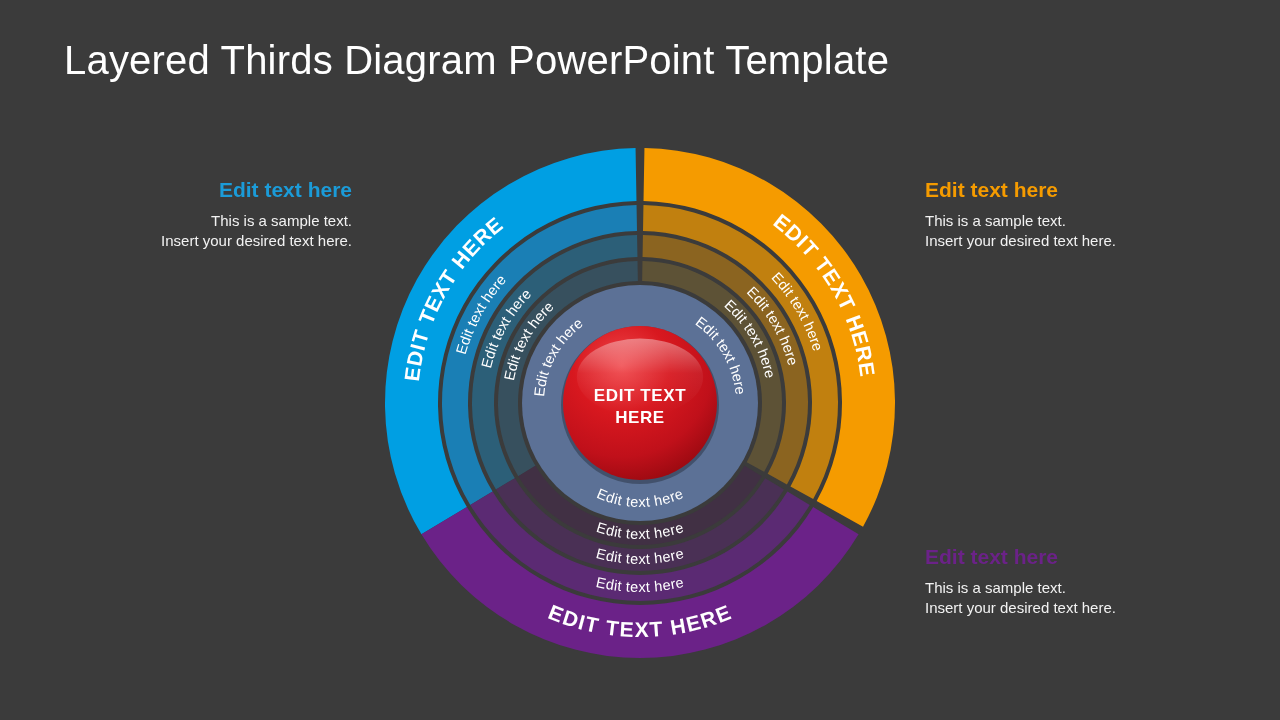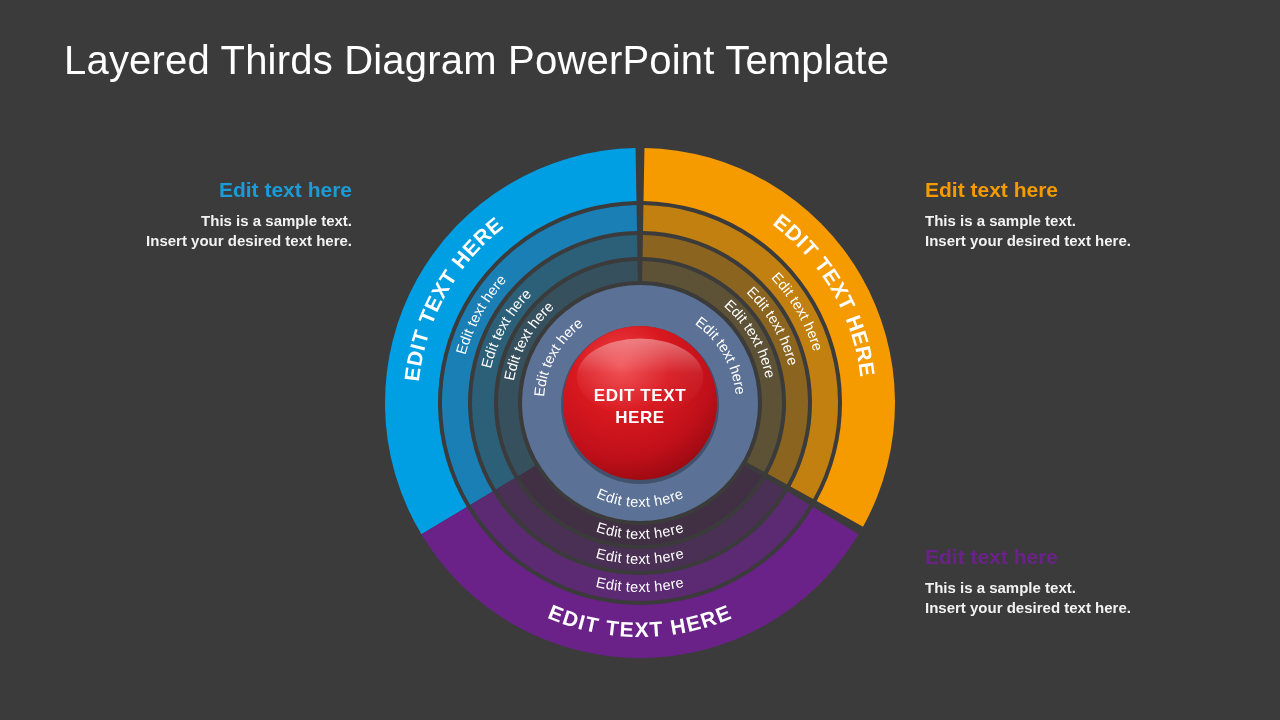--- a/index.html
+++ b/index.html
@@ -45,21 +45,20 @@
     font-weight: bold;
     margin: 0 0 10px 0;
     line-height: 1.1;
   }
   .callout .callout-body {
     font-size: 15px;
     color: #f2f2f2;
     line-height: 1.32;
     margin: 0;
     white-space: pre-line;
-    font-weight: bold;
   }
 
   #callout-left {
     left: 52px;
     top: 178px;
     text-align: right;
   }
   #callout-right-top {
     left: 925px;
     top: 178px;

